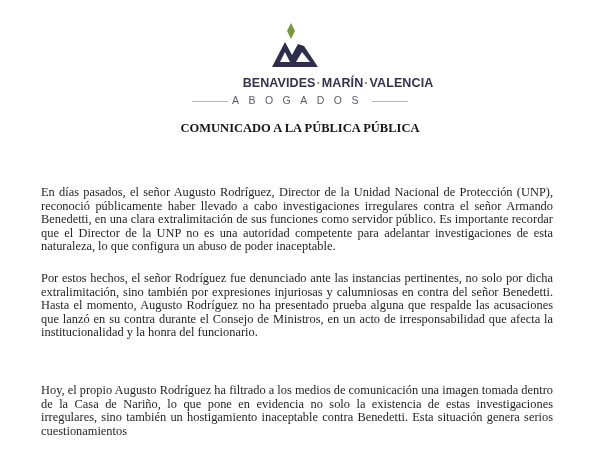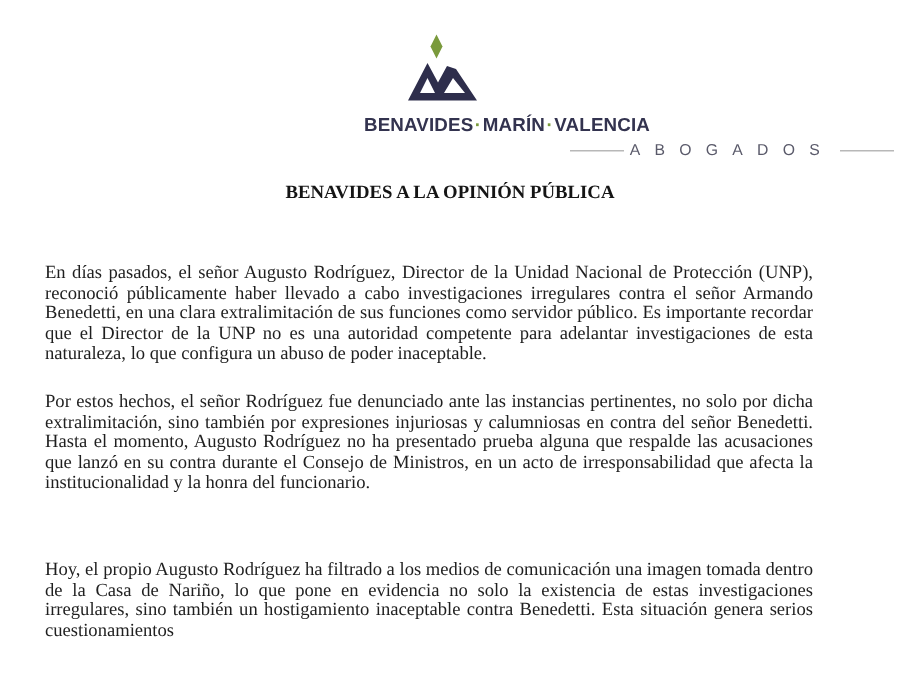--- a/index.html
+++ b/index.html
@@ -45,21 +45,21 @@
     .firm-name .dot {
       color: #7a9a3c;
       font-weight: bold;
       margin: 0 1px;
     }
     .firm-sub {
       position: absolute;
       top: 94px;
       left: 0;
       width: 600px;
-      text-align: right;
+      text-align: center;
       font-family: "Liberation Sans", "DejaVu Sans", sans-serif;
       font-size: 10.5px;
       letter-spacing: 9.5px;
       color: #5a5a6a;
     }
     .firm-sub .rule {
       display: inline-block;
       width: 36px;
       height: 1px;
       background: #b8b8b8;
@@ -80,21 +80,21 @@
     }
     .body-text {
       position: absolute;
       left: 30px;
       width: 512px;
       font-family: "Liberation Serif", "DejaVu Serif", serif;
       font-size: 12.4px;
       line-height: 13.5px;
       text-align: justify;
       color: #1f1f1f;
-      margin: 0;
+      margin: 11px;
     }
     #p1 { top: 175px; }
     #p2 { top: 261px; }
     #p3 { top: 373px; }
   </style>
 </head>
 <body>
 
 <div class="logo">
   <svg class="logo-mark" viewBox="0 0 54 48" xmlns="http://www.w3.org/2000/svg">
@@ -108,17 +108,17 @@
 
   <div class="firm-name">
     <span>BENAVIDES</span><span class="dot">·</span><span>MARÍN</span><span class="dot">·</span><span>VALENCIA</span>
   </div>
 
   <div class="firm-sub">
     <span class="rule"></span><span>ABOGADOS</span><span class="rule"></span>
   </div>
 </div>
 
-<div class="title">BENAVIDES A LA OPINIÓN PÚBLICA</div>
+<div class="title">COMUNICADO A LA PÚBLICA PÚBLICA</div>
 
 <p class="body-text" id="p1">En días pasados, el señor Augusto Rodríguez, Director de la Unidad Nacional de Protección (UNP), reconoció públicamente haber llevado a cabo investigaciones irregulares contra el señor Armando Benedetti, en una clara extralimitación de sus funciones como servidor público. Es importante recordar que el Director de la UNP no es una autoridad competente para adelantar investigaciones de esta naturaleza, lo que configura un abuso de poder inaceptable.</p>
 <p class="body-text" id="p2">Por estos hechos, el señor Rodríguez fue denunciado ante las instancias pertinentes, no solo por dicha extralimitación, sino también por expresiones injuriosas y calumniosas en contra del señor Benedetti. Hasta el momento, Augusto Rodríguez no ha presentado prueba alguna que respalde las acusaciones que lanzó en su contra durante el Consejo de Ministros, en un acto de irresponsabilidad que afecta la institucionalidad y la honra del funcionario.</p>
 <p class="body-text" id="p3">Hoy, el propio Augusto Rodríguez ha filtrado a los medios de comunicación una imagen tomada dentro de la Casa de Nariño, lo que pone en evidencia no solo la existencia de estas investigaciones irregulares, sino también un hostigamiento inaceptable contra Benedetti. Esta situación genera serios cuestionamientos</p>
 
 </body></html>

